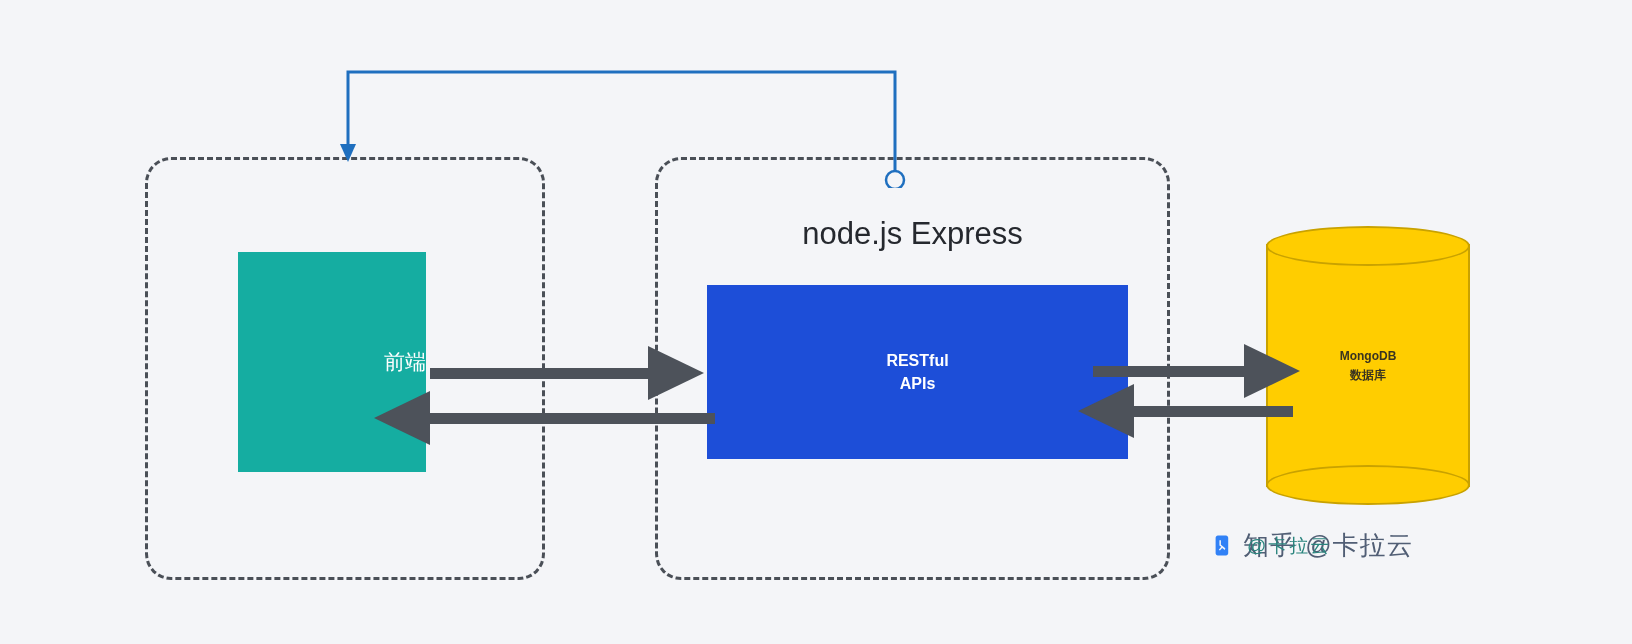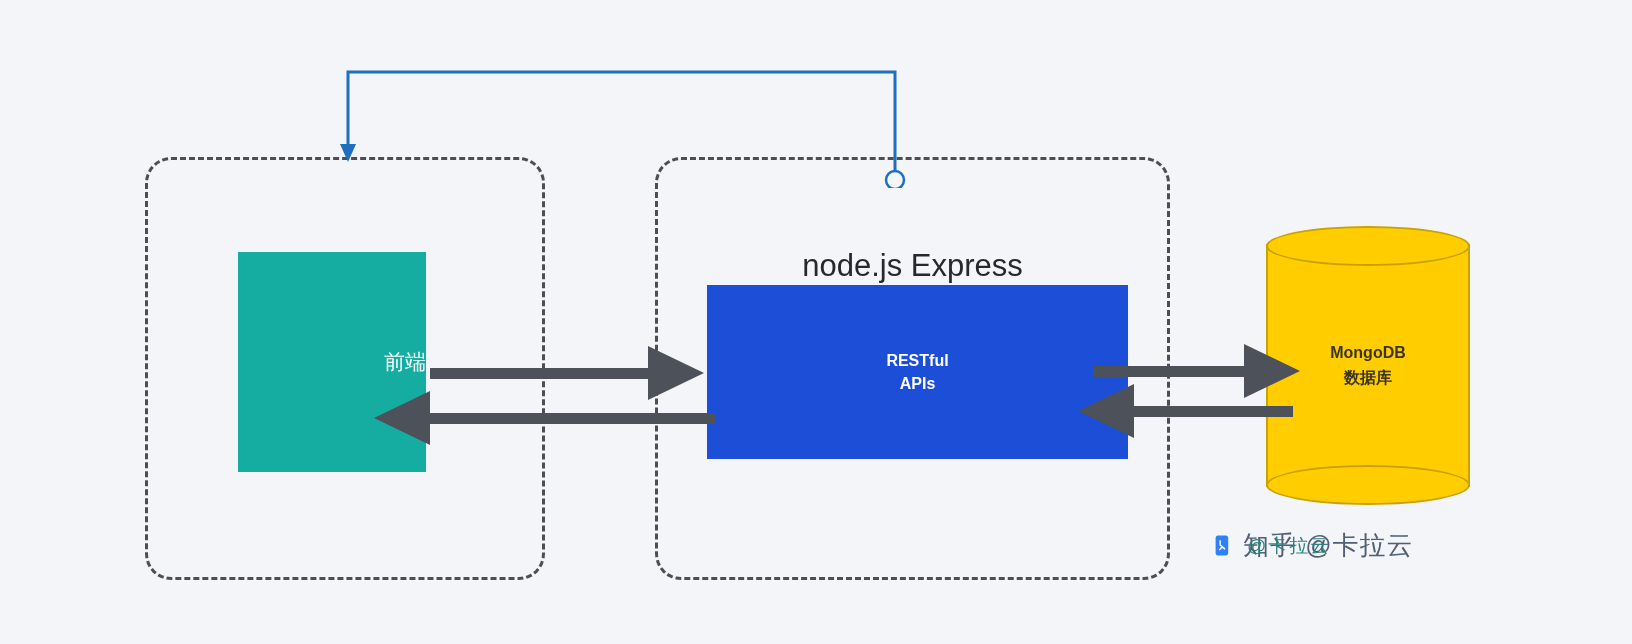--- a/index.html
+++ b/index.html
@@ -52,21 +52,20 @@
     font-weight: 700;
   }
 
   
   #server-title {
     position: absolute;
     left: 655px; top: 216px; width: 515px;
     text-align: center;
     font-size: 31px;
     color: #25282e;
-    margin-top: 32px;
   }
 
   
   #node-mongodb {
     position: absolute;
     left: 1266px; top: 226px; width: 204px; height: 279px;
   }
   #node-mongodb .cyl-body {
     position: absolute;
     left: 0; top: 18px; width: 100%; height: 243px;
@@ -92,21 +91,21 @@
     box-sizing: border-box;
   }
   #node-mongodb .cyl-label {
     position: absolute;
     left: 0; top: 0; width: 100%; height: 100%;
     display: flex;
     flex-direction: column;
     align-items: center;
     justify-content: center;
     color: #3a3420;
-    font-size: 16px;
+    font-size: 12px;
     font-weight: 700;
     line-height: 1.55;
     z-index: 3;
   }
 
   
   .flow {
     position: absolute;
     height: 11px;
     background: #4d525a;

